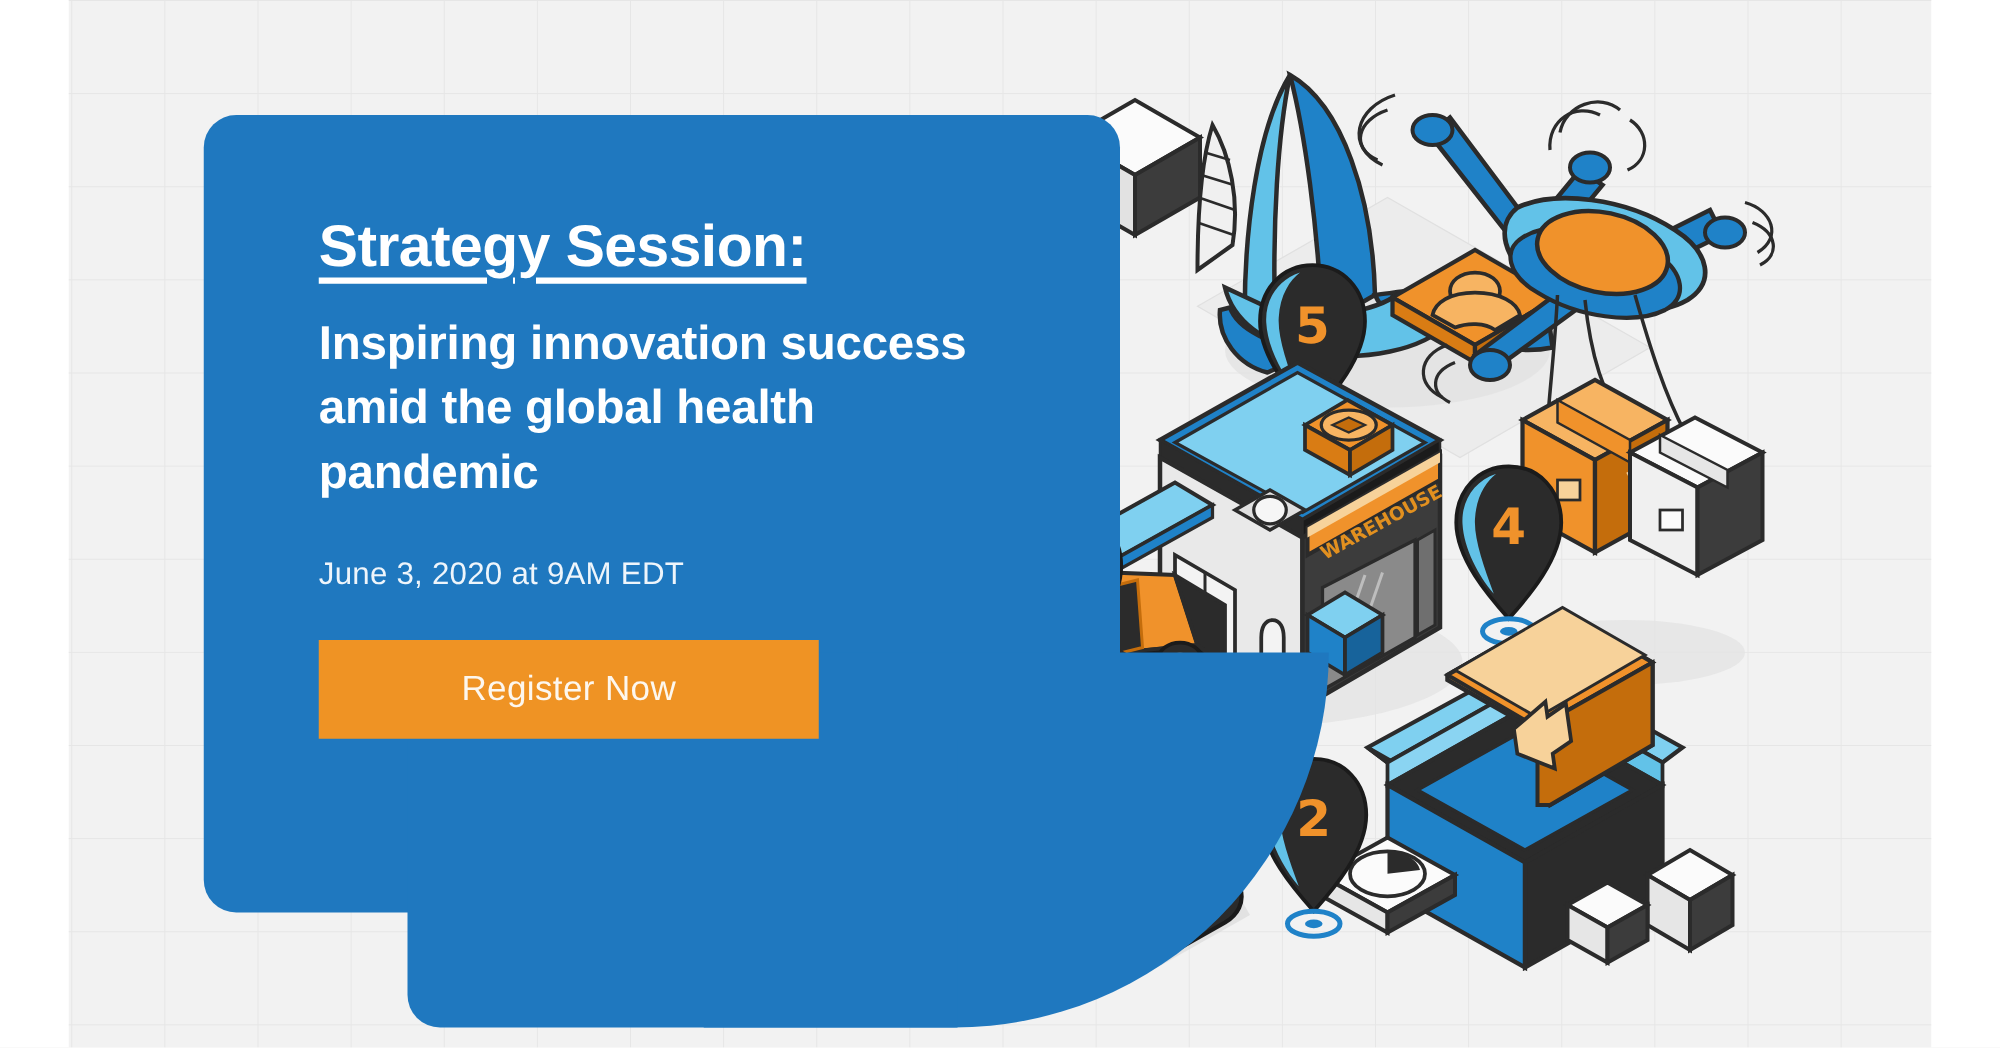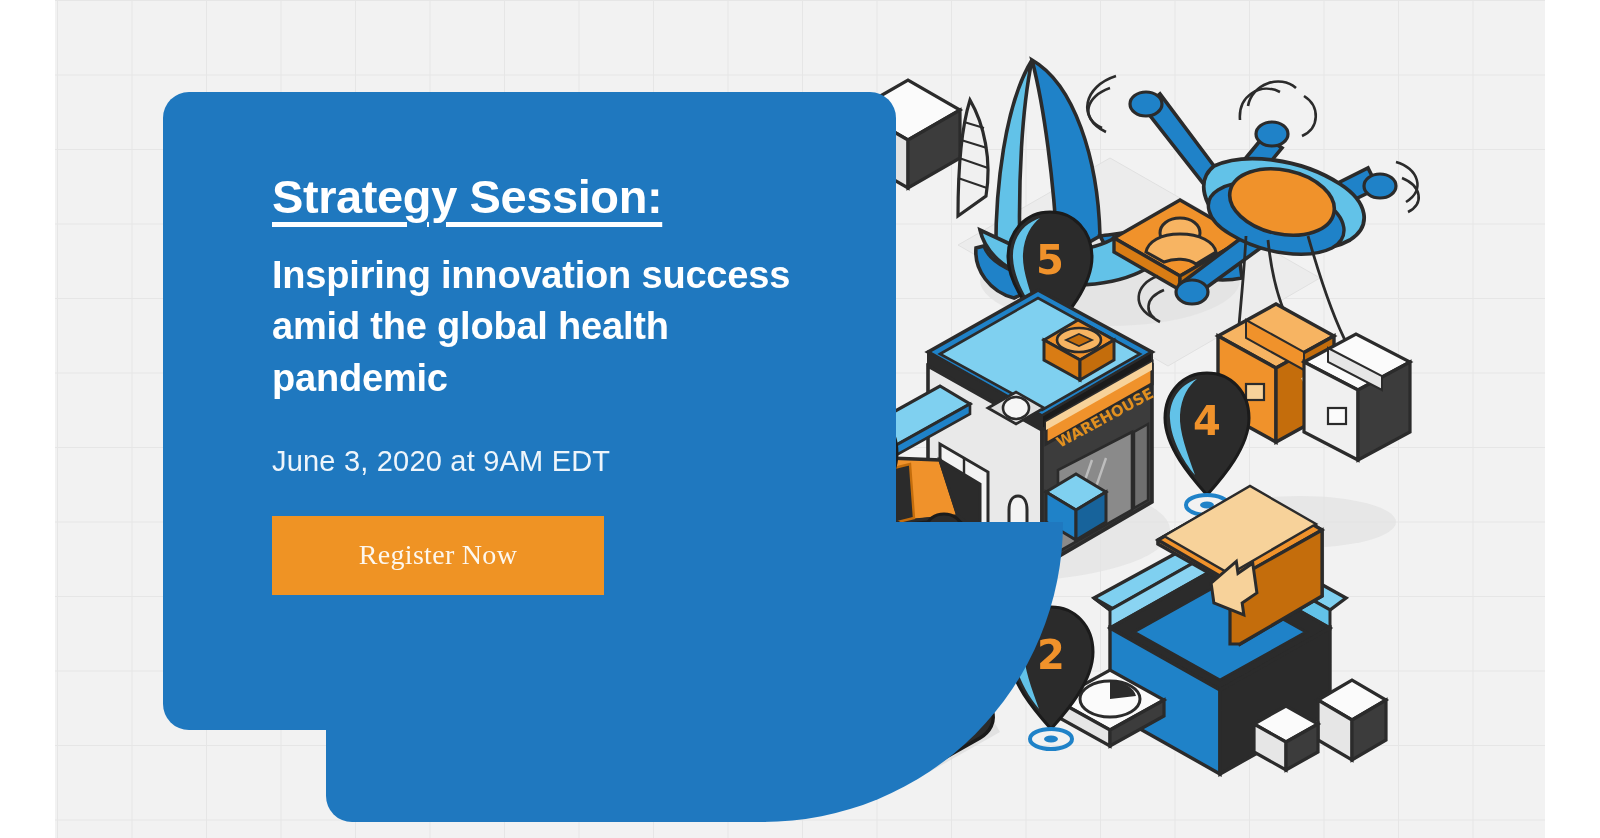--- a/index.html
+++ b/index.html
@@ -34,40 +34,40 @@
     background:#1f78bf;
     border-radius:0 0 330px 0;
   }
   .blue-bulge2 {
     position:absolute; left:163px; top:500px; width:440px; height:230px;
     background:#1f78bf;
     border-radius:0 0 0 26px;
   }
 
   
-  .content { position:absolute; left:272px; top:172px; width:570px; }
+  .content { position:absolute; left:255px; top:172px; width:570px; }
   .eyebrow {
     font-size:47px; font-weight:bold; color:#ffffff; letter-spacing:-0.4px;
     line-height:1.06; text-decoration:underline; text-decoration-thickness:5px;
     text-underline-offset:9px; white-space:nowrap;
   }
   .subhead {
     margin-top:28px;
     font-size:38px; font-weight:bold; color:#ffffff;
     line-height:1.36; letter-spacing:-0.2px; max-width:560px;
   }
   .datetime {
-    margin-top:40px; font-size:29px; color:#eef5fb; font-weight:400;
+    margin-top:40px; font-size:25px; color:#eef5fb; font-weight:400;
     letter-spacing:0.2px;
   }
   .cta {
     display:block; margin-top:38px;
-    width:332px; height:79px; border:none;
+    width:400px; height:79px; border:none;
     background:#ef9324; color:#fdf7ee;
-    font-family:Liberation Serif, serif;
+    font-family:Liberation Sans, sans-serif;
     font-size:28px; letter-spacing:0.3px; cursor:pointer;
   }
 
   
   .illo { position:absolute; left:640px; top:40px; width:790px; height:740px; }
   .illo svg { display:block; }
 
   .pin-num { font-family:"DejaVu Sans", sans-serif; font-weight:bold; fill:#f0922b; }
   .lbl-warehouse { font-family:"DejaVu Sans", sans-serif; font-weight:bold; fill:#e2901f; }
   .lbl-online { font-family:"DejaVu Sans", sans-serif; font-weight:bold; fill:none; stroke:#eef7fc; stroke-width:3.2; }

